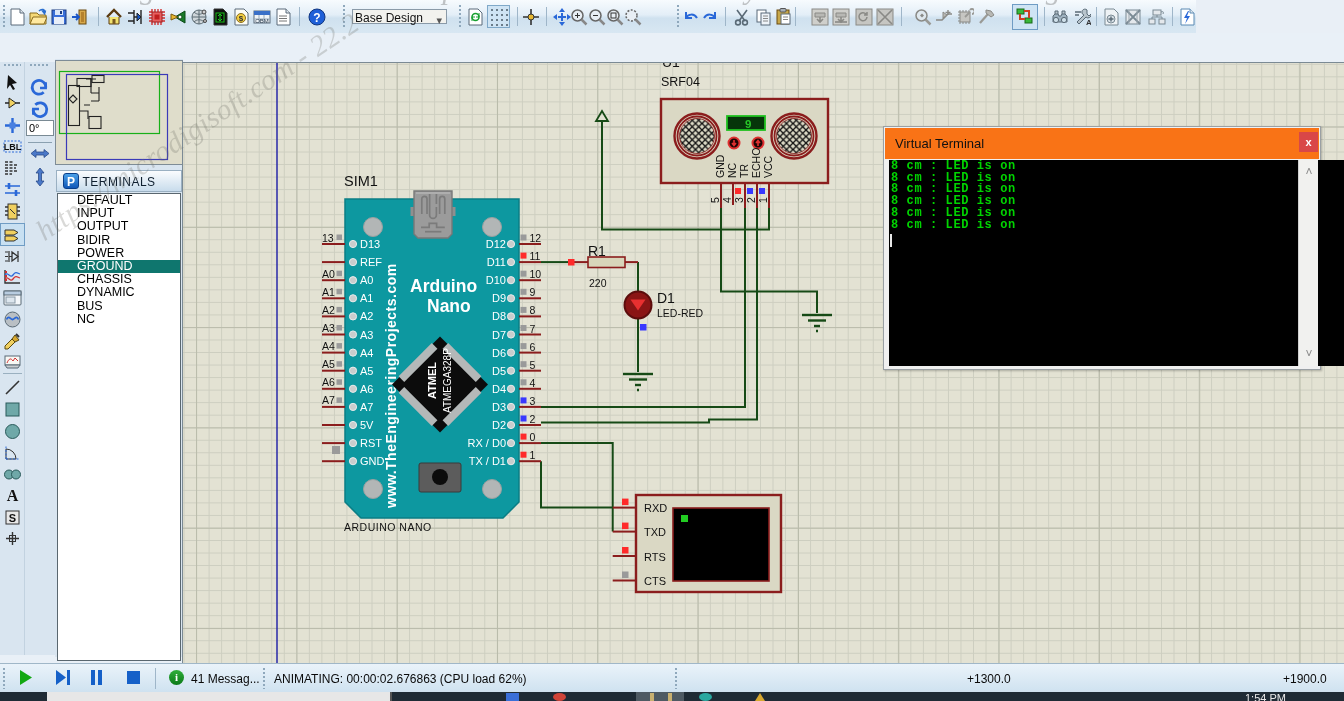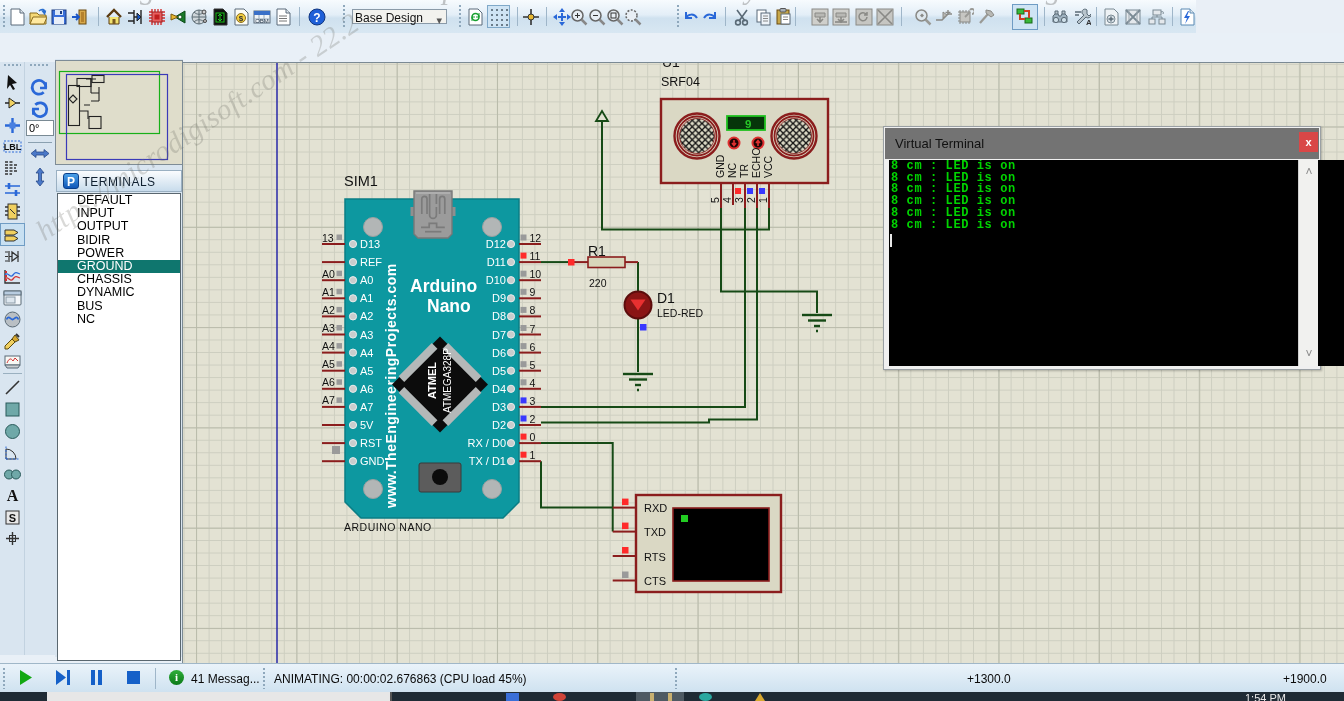--- a/index.html
+++ b/index.html
@@ -53,21 +53,21 @@
   background-position:13.1px 0, 0 63.5px, 0.56px 0, 0 0.82px;
   border-top:1px solid #7b8a94; border-left:1px solid #7b8a94; }
 
 #statusbar { position:absolute; left:0; top:663px; width:1344px; height:29px;
   background:linear-gradient(#eaf3fa,#cfe2f0); border-top:1px solid #a0b7c8; font-size:12px; color:#0a0a0a; }
 
 #taskbar { position:absolute; left:0; top:692px; width:1344px; height:9px; background:#1f2b35; overflow:hidden;}
 
 #vterm { position:absolute; left:883px; top:126px; width:438px; height:244px;
   background:#f0f0f0; border:1px solid #9aa0a4; box-shadow:1px 1px 2px rgba(0,0,0,0.25); }
-#vtitle { position:absolute; left:1px; top:1px; width:434px; height:31px; background:#737373; }
+#vtitle { position:absolute; left:1px; top:1px; width:434px; height:31px; background:#f97316; }
 #vtitle .cap { position:absolute; left:10px; top:8px; font-size:13px; color:#111; }
 #vclose { position:absolute; left:415px; top:5px; width:19px; height:20px; background:#d94747;
   color:#fff; font-size:11px; font-weight:bold; text-align:center; line-height:20px; }
 #vscreen { position:absolute; left:5px; top:33px; width:478px; height:206px; background:#000; }
 #vscreen pre { font-family:"Liberation Mono", monospace; font-weight:bold; font-size:12px;
   line-height:11.7px; color:#00d400; margin:1px 0 0 2px; letter-spacing:0.6px;}
 #vcursor { position:absolute; left:6px; top:107px; width:2px; height:13px; background:#e8e8e8; }
 #vscroll { position:absolute; left:414px; top:33px; width:20px; height:206px; background:#f1f1ef;
   border-left:1px solid #d0d0d0; }
 #vscroll .a { position:absolute; left:0; width:20px; font-size:12px; color:#8a8a8a; text-align:center; }
@@ -844,21 +844,21 @@
       </svg>
   <svg class="abs" style="left:91px;top:6px;width:11px;height:15px" viewBox="0 0 11 15">
         <rect width="4" height="15" fill="#1560c8"></rect>
         <rect x="7" width="4" height="15" fill="#1560c8"></rect>
       </svg>
   <div class="abs" style="left:127px;top:7px;width:13px;height:13px;background:#1560c8;"></div>
   <div class="abs" style="left:155px;top:4px;width:1px;height:21px;background:#9fb6c9;"></div>
   <div class="abs" style="left:169px;top:6px;width:15px;height:15px;border-radius:50%;background:linear-gradient(#2fae3a,#0c7a18);color:#fff;font-size:11px;font-weight:bold;text-align:center;line-height:15px;font-family:'Liberation Serif',serif;">i</div>
   <div class="abs" style="left:191px;top:8px;">41 Messag...</div>
   <div class="handle" style="left:262px; top:3px; height:22px"></div>
-  <div class="abs" style="left:274px;top:8px;">ANIMATING: 00:00:02.676863 (CPU load 45%)</div>
+  <div class="abs" style="left:274px;top:8px;">ANIMATING: 00:00:02.676863 (CPU load 62%)</div>
   <div class="handle" style="left:674px; top:3px; height:22px"></div>
   <div class="abs" style="left:967px;top:8px;">+1300.0</div>
   <div class="abs" style="left:1283px;top:8px;">+1900.0</div>
 </div>
 
 <div id="taskbar">
   <div class="abs" style="left:47px;top:0;width:343px;height:9px;background:#e7e7e7;"></div>
   <div class="abs" style="left:390px;top:0;width:2px;height:9px;background:#555;"></div>
   <div class="abs" style="left:506px;top:1px;width:13px;height:8px;background:#3a6fd8;"></div>
   <div class="abs" style="left:553px;top:1px;width:13px;height:8px;border-radius:50%;background:#d04438;"></div>

